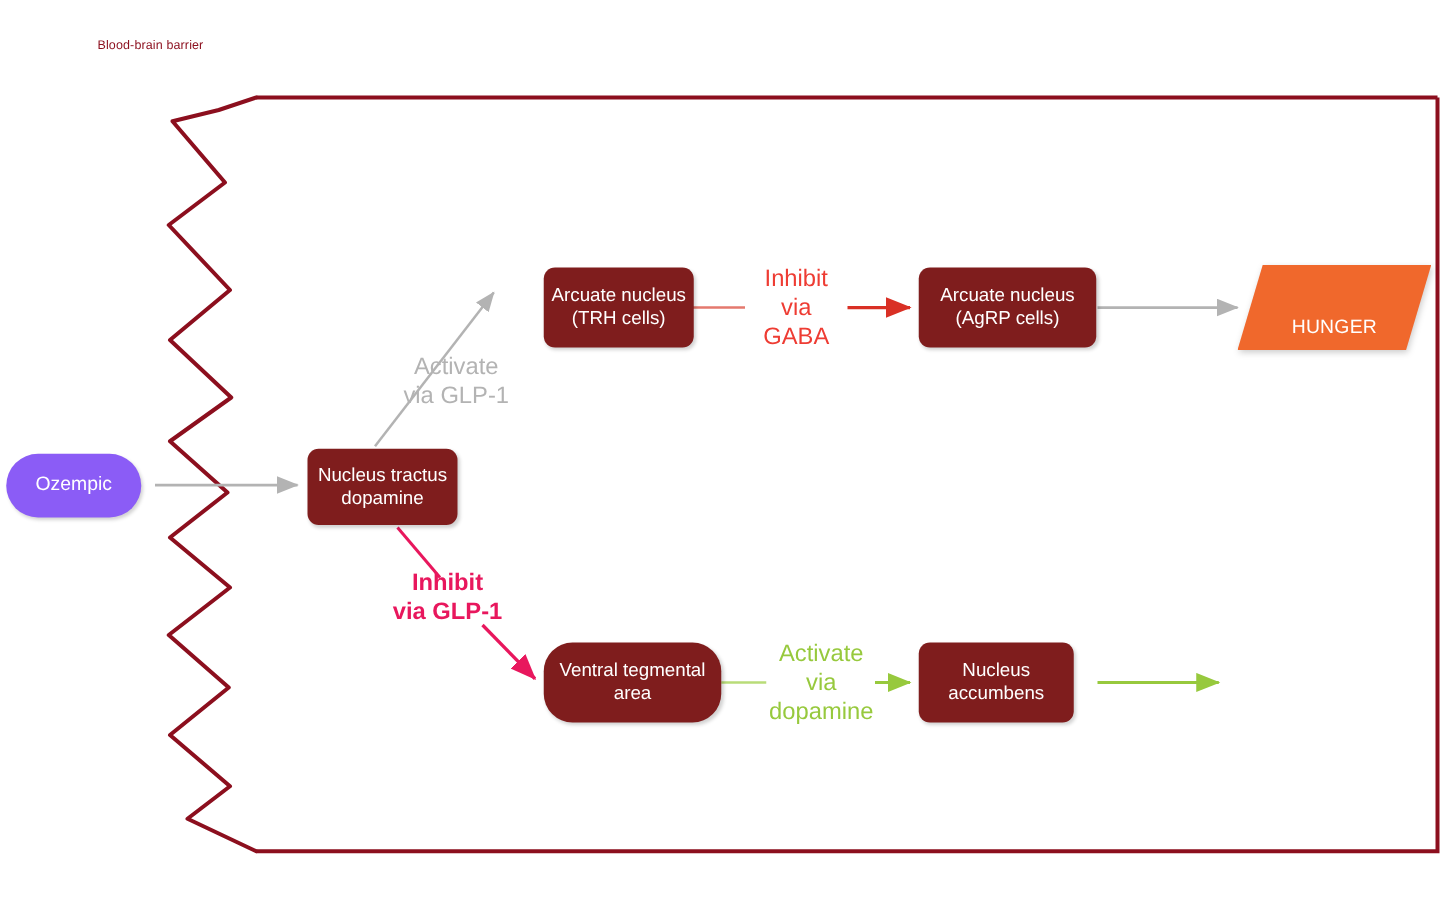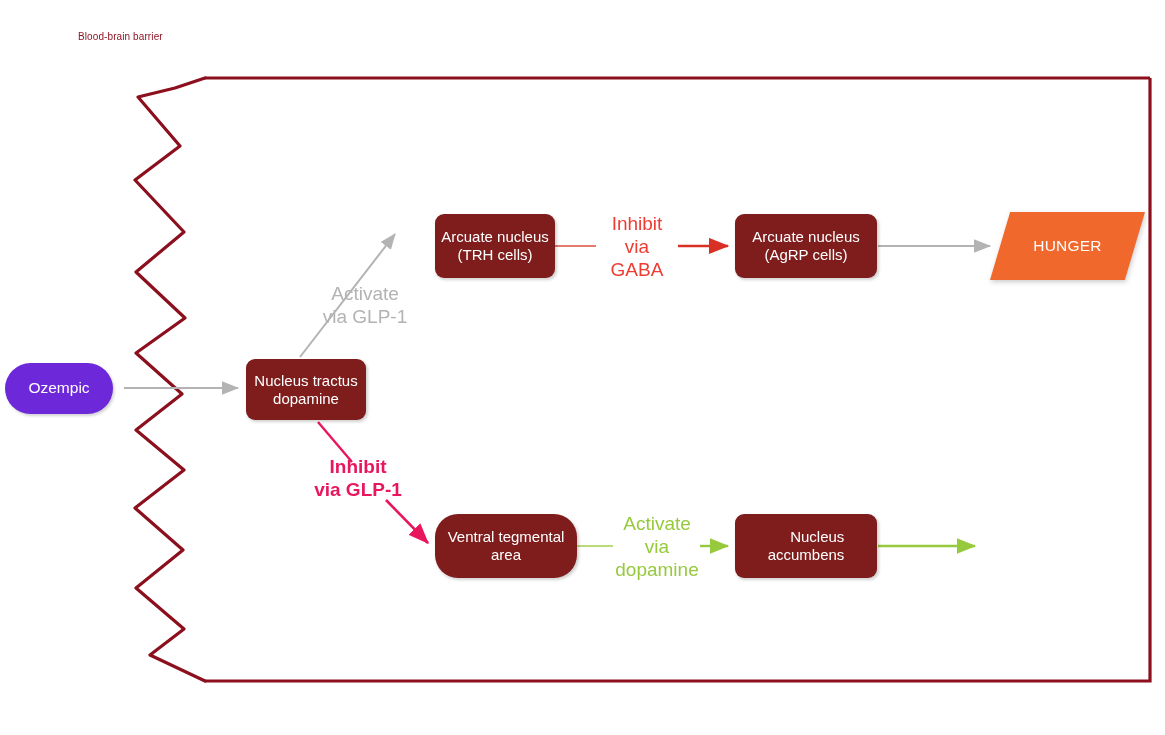--- a/index.html
+++ b/index.html
@@ -45,21 +45,21 @@
   }
 
   .node-box {
     background: #7f1d1d;
     border-radius: 9px;
     font-size: 15px;
     box-shadow: 1.5px 2px 3px rgba(0,0,0,0.18);
   }
 
   .node-pill {
-    background: #6d28d9;
+    background: #8b5cf6;
     border-radius: 999px;
     font-size: 15.5px;
     box-shadow: 1.5px 2px 3px rgba(0,0,0,0.18);
   }
 
   .node-para-wrap {
     position: absolute;
     filter: drop-shadow(1.5px 2px 2.5px rgba(0,0,0,0.20));
   }
   .node-para {
@@ -69,21 +69,21 @@
     display: flex;
     align-items: center;
     justify-content: center;
     color: #fff;
     font-size: 15.5px;
     clip-path: polygon(13% 0%, 100% 0%, 87% 100%, 0% 100%);
     box-sizing: border-box;
   }
   .para-label {
     position: absolute;
-    left: 0; top: 0;
+    left: 0; top: 16px;
     width: 100%; height: 100%;
     display: flex;
     align-items: center;
     justify-content: center;
     color: #ffffff;
     font-size: 15.5px;
     letter-spacing: 0.2px;
   }
 
   
@@ -188,21 +188,21 @@
     </span>
   </div>
 
   <div class="node node-box" style="left:435px; top:514px; width:142px; height:64px;border-radius:23px;">
     <span>
       <span>Ventral tegmental</span><br>
       <span>area</span>
     </span>
   </div>
 
-  <div class="node node-box" style="left:735px; top:514px; width:142px; height:64px;text-align:right;">
+  <div class="node node-box" style="left:735px; top:514px; width:124px; height:64px;">
     <span>
       <span>Nucleus</span><br>
       <span>accumbens</span>
     </span>
   </div>
 
   <div class="node-para-wrap" style="left:990px; top:212px; width:155px; height:68px;">
     <div class="node-para"></div>
     <div class="para-label">HUNGER</div>
   </div>

